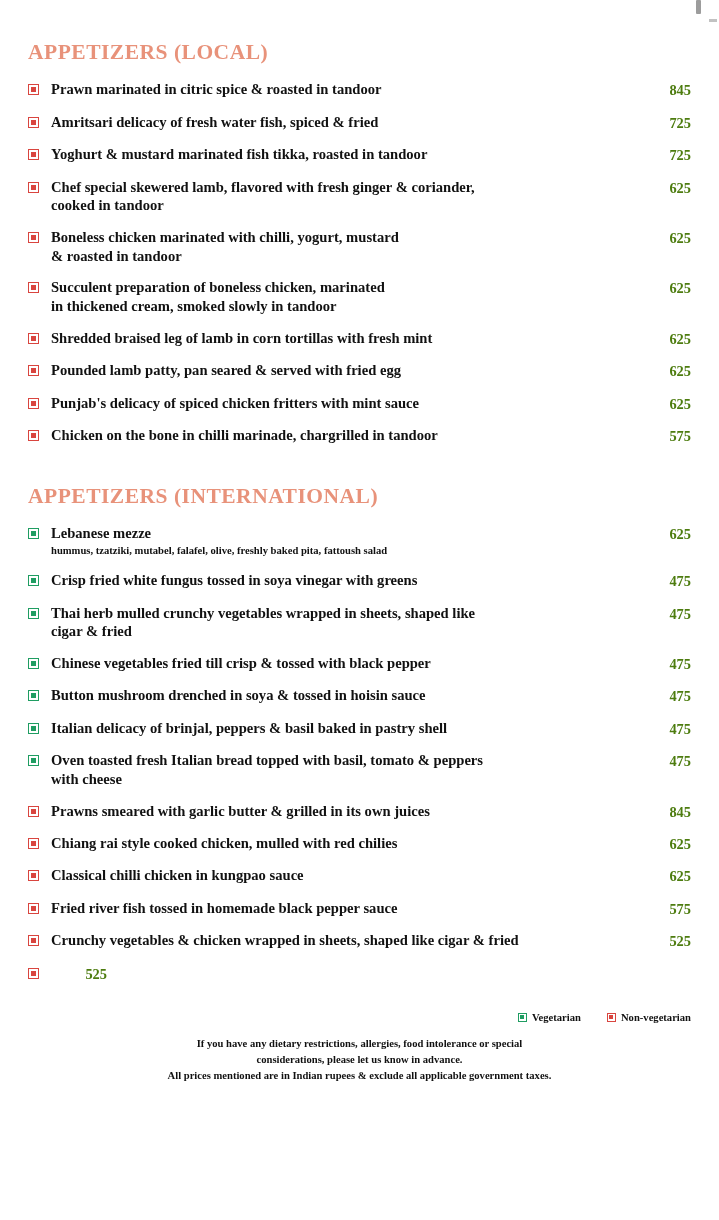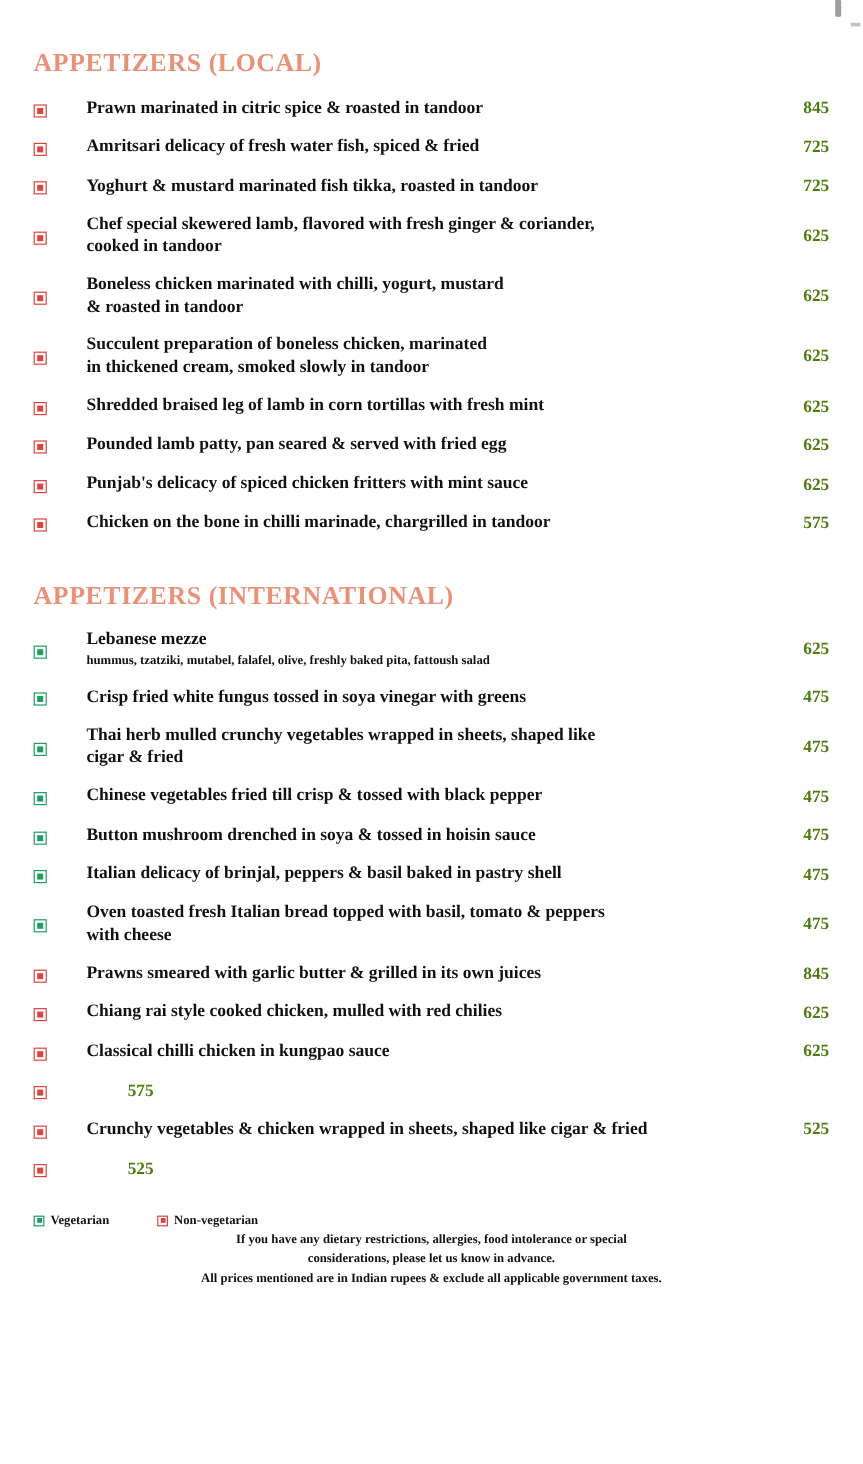--- a/index.html
+++ b/index.html
@@ -58,23 +58,22 @@
     letter-spacing: .5px;
     color: #e8927a;
     margin: 0 0 8px 0;
     line-height: 1.2;
   }
 
   .items { display: block; }
 
   .item {
     display: flex;
-    align-items: center;
+    align-items: flex-start;
     padding: 6.5px 0;
-    gap: 21px;
   }
   .item-veg-marker {
     flex: 0 0 auto;
     width: 11px;
     height: 11px;
     margin-top: 4px;
     margin-right: 12px;
     box-sizing: border-box;
     border: 1.4px solid #d9453f;
     background: #ffffff;
@@ -125,24 +124,24 @@
     line-height: 1.28;
     margin-top: 1px;
   }
 
   .footer {
     margin-top: 22px;
     text-align: center;
   }
   .legend {
     display: flex;
-    justify-content: flex-start;
+    justify-content: flex-end;
     align-items: center;
-    gap: 40px;
-    margin-bottom: 3px;
+    gap: 26px;
+    margin-bottom: 13px;
   }
   .legend-entry {
     display: inline-flex;
     align-items: center;
     font-size: 10.6px;
     font-weight: bold;
     color: #111111;
   }
   .legend-marker {
     width: 9px;
@@ -352,20 +351,23 @@
       <div class="item">
         <span class="item-veg-marker"></span>
         <div class="item-body">
           <div class="item-name">Classical chilli chicken in kungpao sauce</div>
         </div>
         <div class="item-price">625</div>
       </div>
 
       <div class="item">
         <span class="item-veg-marker"></span>
+        <div class="item-body">
+          <div class="item-name">Fried river fish tossed in homemade black pepper sauce</div>
+        </div>
         <div class="item-price">575</div>
       </div>
 
       <div class="item">
         <span class="item-veg-marker"></span>
         <div class="item-body">
           <div class="item-name">Crunchy vegetables &amp; chicken wrapped in sheets, shaped like cigar &amp; fried</div>
         </div>
         <div class="item-price">525</div>
       </div>

